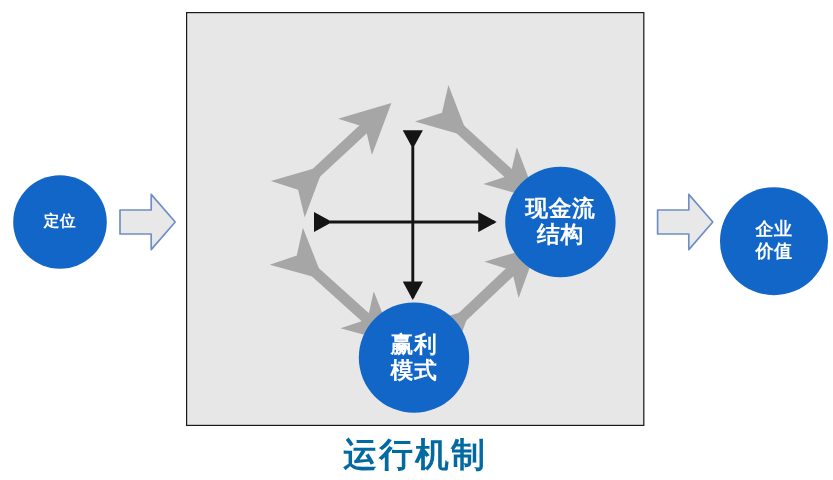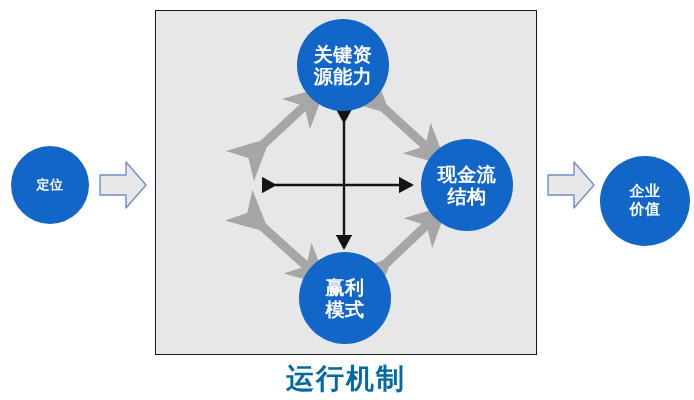--- a/index.html
+++ b/index.html
@@ -150,24 +150,20 @@
       <line x1="254" y1="219" x2="313" y2="272"></line>
       <line x1="377" y1="272" x2="433" y2="219"></line>
     </g>
 
     <g stroke="#141414" stroke-width="2.4" fill="none" marker-start="url(#black-head)" marker-end="url(#black-head)">
       <line x1="275" y1="185" x2="412" y2="185"></line>
       <line x1="344" y1="122" x2="344" y2="248"></line>
     </g>
   </svg>
 
-  <div class="circle c-resource">
-    <span class="label">关键资
-源能力</span>
-  </div>
 
 
   <div class="circle c-profit">
     <span class="label">赢利
 模式</span>
   </div>
 
   <div class="circle c-cashflow">
     <span class="label">现金流
 结构</span>

